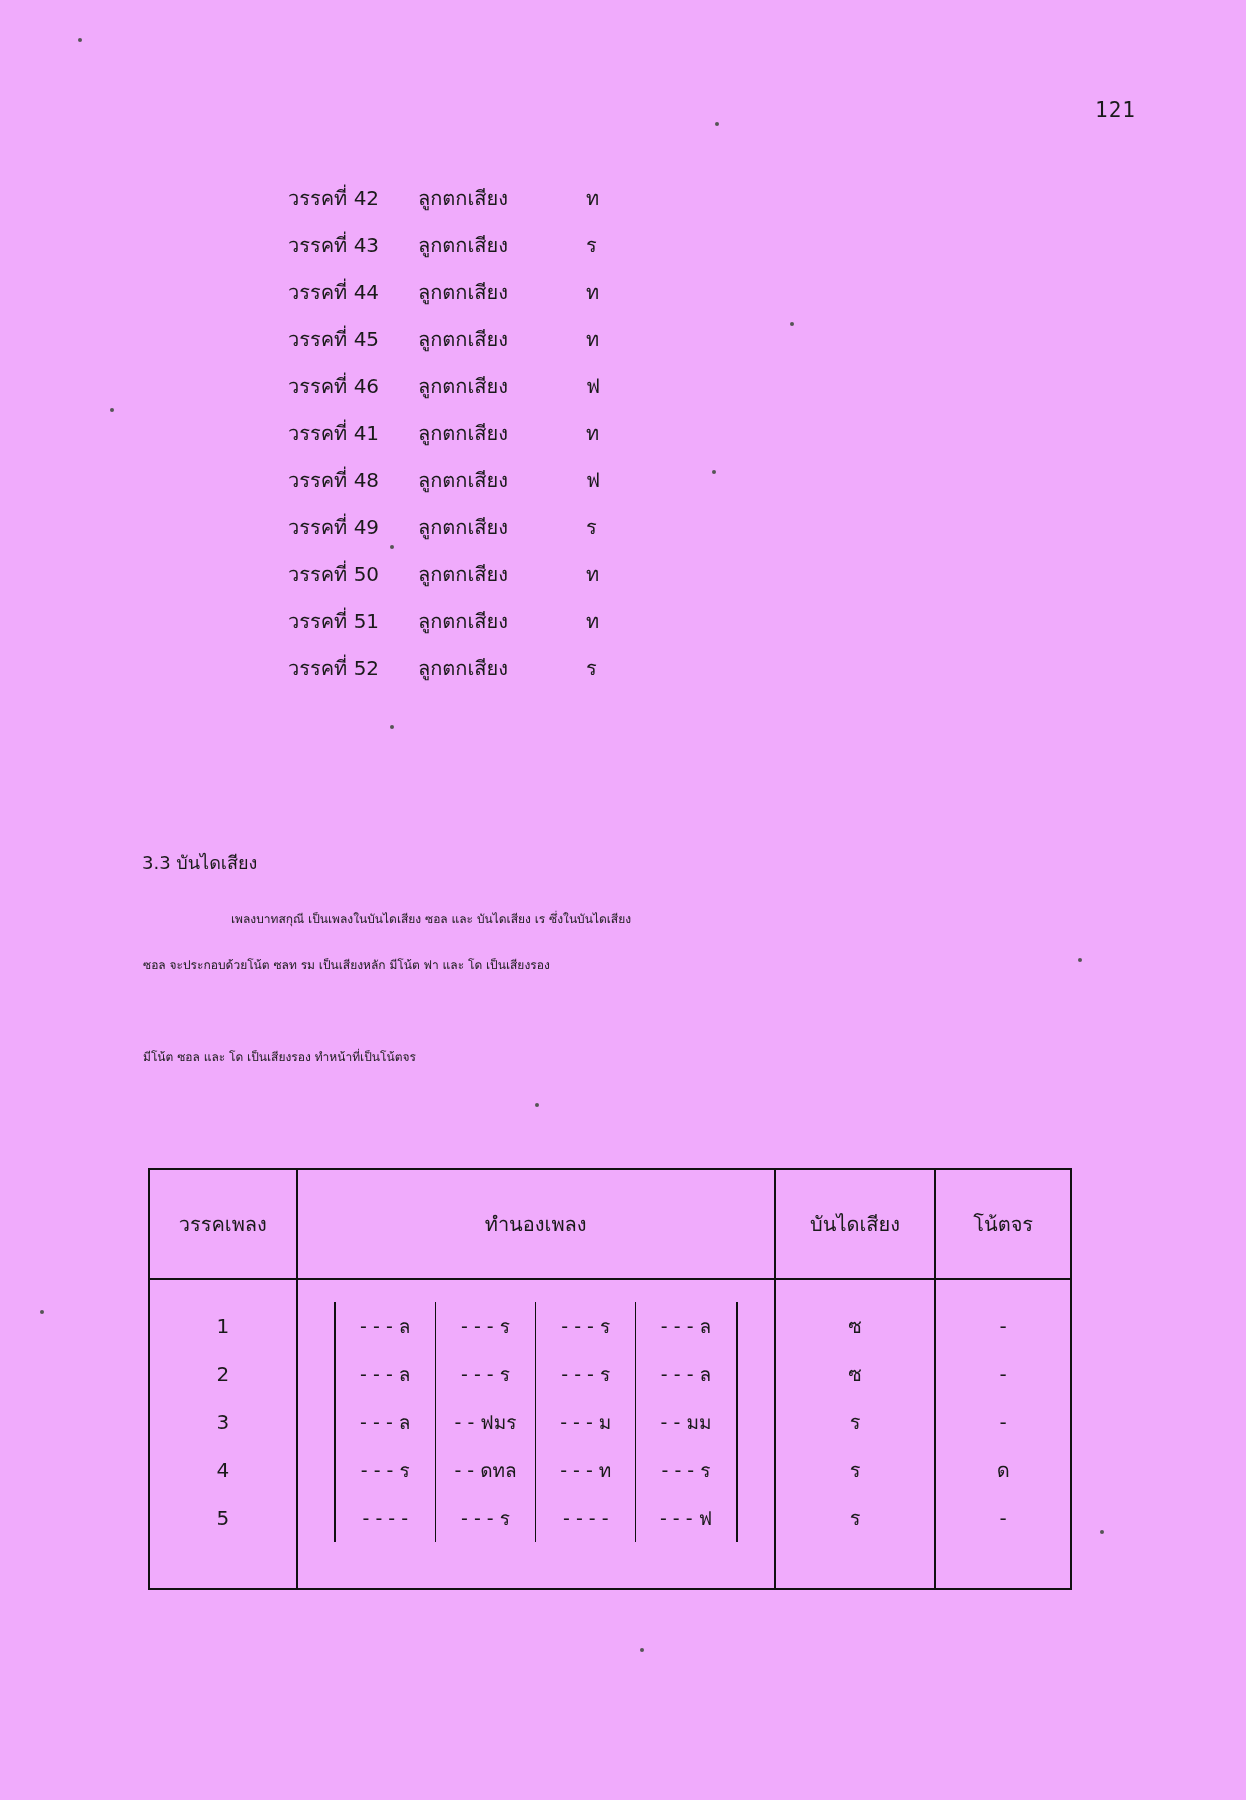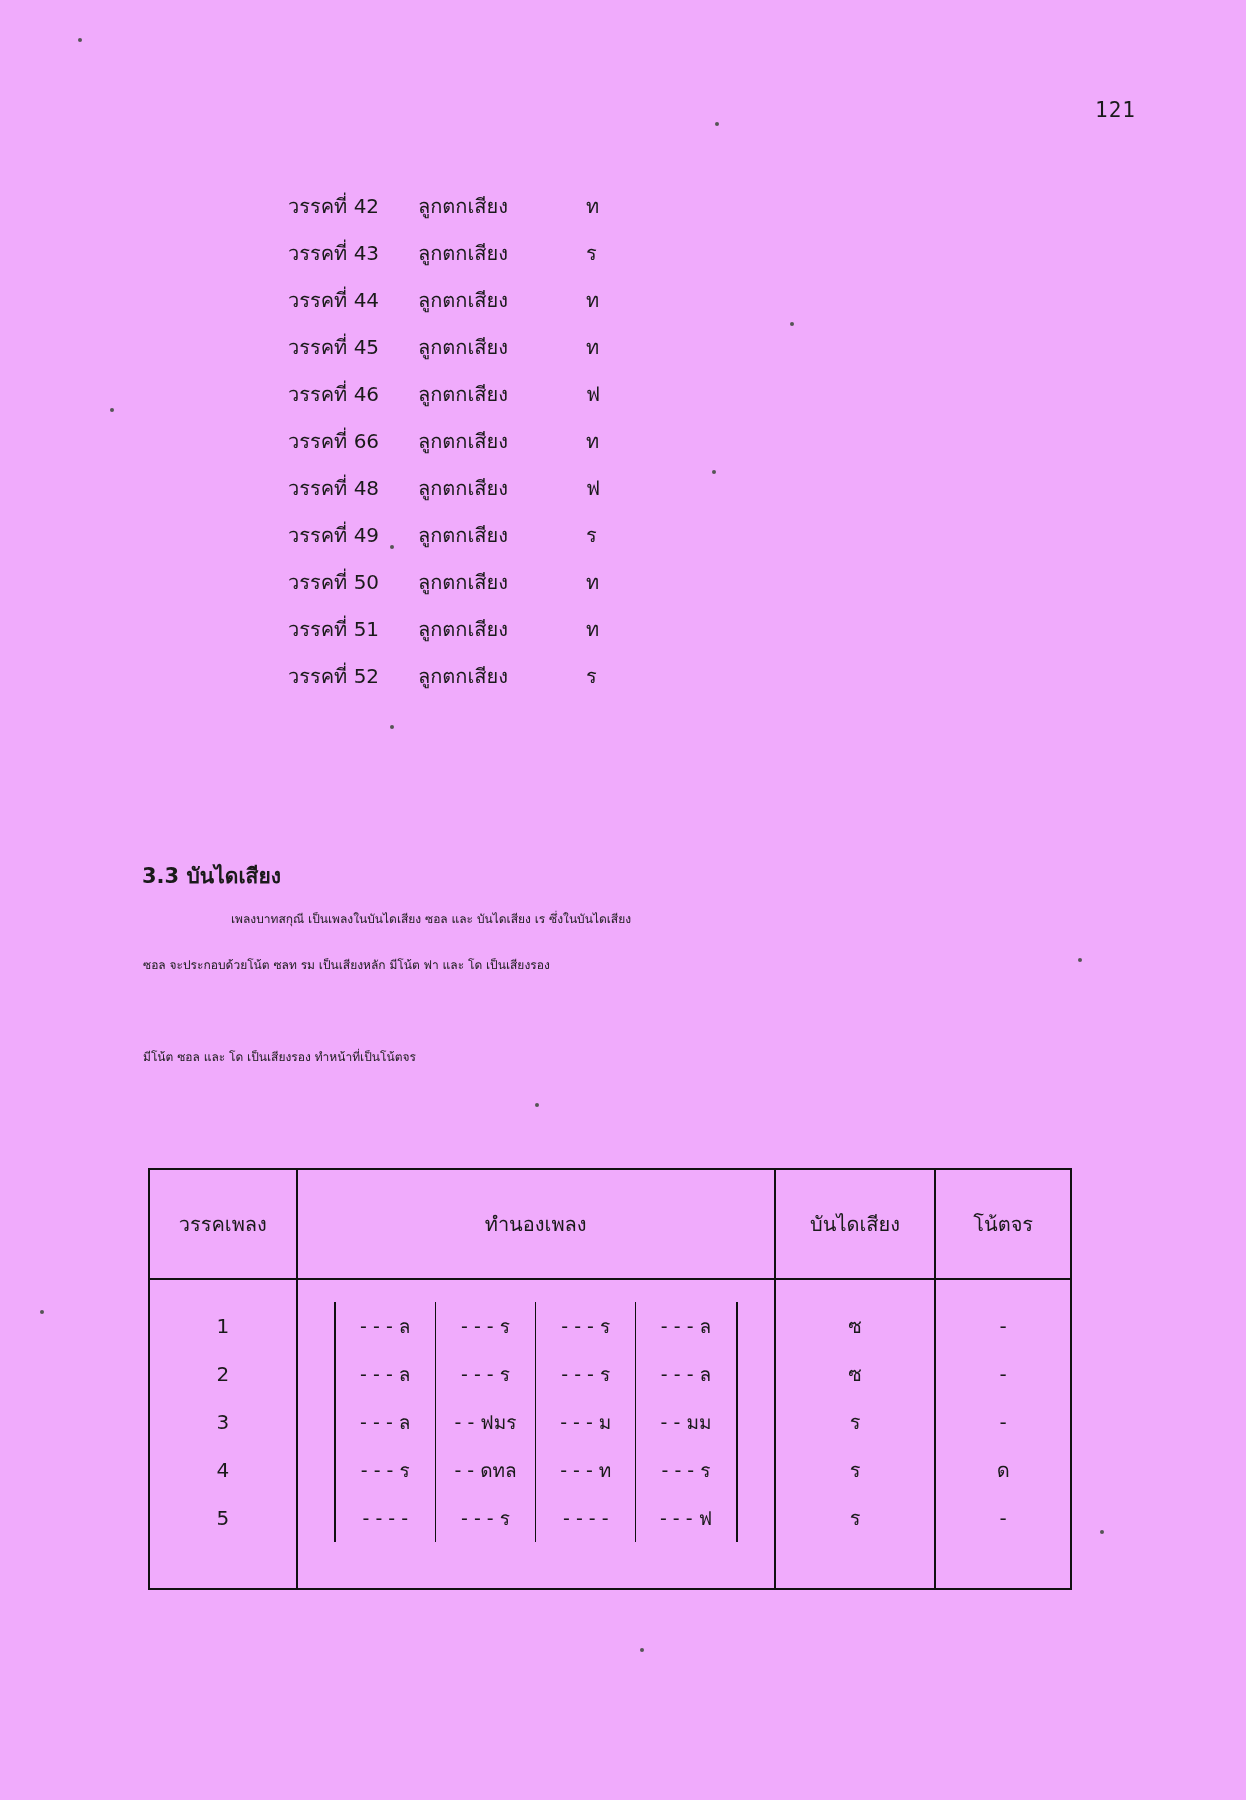--- a/index.html
+++ b/index.html
@@ -31,21 +31,21 @@
 
   
   .verse-list {
     position: absolute;
     top: 182px;
     left: 288px;
     width: 420px;
   }
   .verse-row {
     display: flex;
-    align-items: center;
+    align-items: flex-start;
     height: 47px;
   }
   .verse-label {
     width: 130px;
     font-size: 20px;
     white-space: nowrap;
   }
   .verse-mid {
     width: 150px;
     font-size: 20px;
@@ -56,23 +56,22 @@
     font-size: 20px;
     text-align: left;
     padding-left: 18px;
   }
 
   
   .section-heading {
     position: absolute;
     top: 848px;
     left: 142px;
-    font-size: 21px;
-    font-weight: bold;
-    margin-top: 11px;
+    font-size: 18px;
+    font-weight: normal;
   }
 
   
   .body-para {
     position: absolute;
     top: 896px;
     left: 143px;
     width: 960px;
     font-size: 12px;
     line-height: 46px;
@@ -196,21 +195,21 @@
       <span class="verse-label">วรรคที่ 45</span>
       <span class="verse-mid">ลูกตกเสียง</span>
       <span class="verse-note">ท</span>
     </div>
     <div class="verse-row">
       <span class="verse-label">วรรคที่ 46</span>
       <span class="verse-mid">ลูกตกเสียง</span>
       <span class="verse-note">ฟ</span>
     </div>
     <div class="verse-row">
-      <span class="verse-label">วรรคที่ 66</span>
+      <span class="verse-label">วรรคที่ 41</span>
       <span class="verse-mid">ลูกตกเสียง</span>
       <span class="verse-note">ท</span>
     </div>
     <div class="verse-row">
       <span class="verse-label">วรรคที่ 48</span>
       <span class="verse-mid">ลูกตกเสียง</span>
       <span class="verse-note">ฟ</span>
     </div>
     <div class="verse-row">
       <span class="verse-label">วรรคที่ 49</span>

